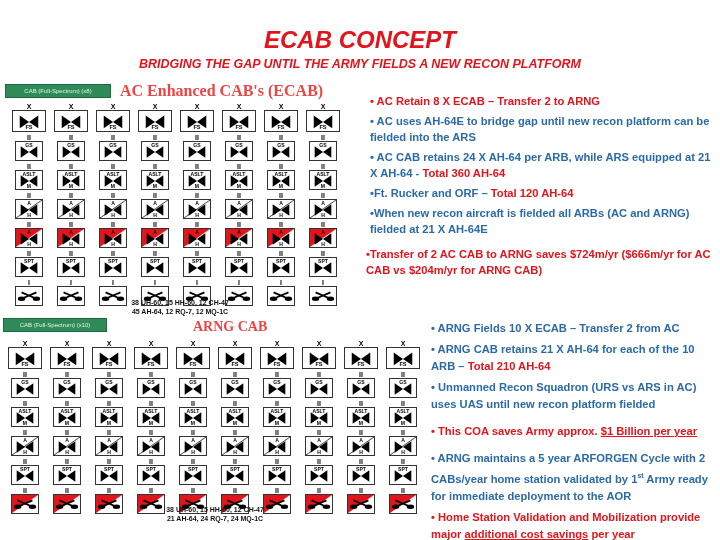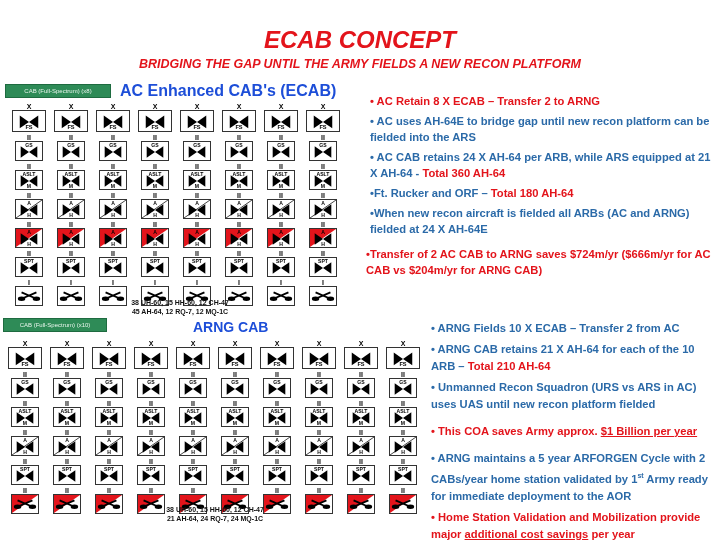--- a/index.html
+++ b/index.html
@@ -1,20 +1,20 @@
 <!DOCTYPE html>
 <html><head>
 <meta charset="utf-8">
 <style>
   html, body { margin:0; padding:0; background:#ffffff; }
   body { width:720px; height:540px; position:relative; overflow:hidden; font-family:"Liberation Sans", sans-serif; }
   .title { position:absolute; left:0; width:720px; top:26px; text-align:center; color:#e3141b; font-style:italic; font-weight:bold; font-size:24px; font-family:"Liberation Sans", sans-serif; }
   .subtitle { position:absolute; left:0; width:720px; top:57px; text-align:center; color:#e3141b; font-style:italic; font-weight:bold; font-size:12.5px; }
   .green-bar { position:absolute; background:#2e8b57; color:#e8f5ec; font-size:6px; text-align:center; line-height:12px; height:12px; border:1px solid #1e6b40; }
-  .section-head { position:absolute; color:#1d4ed8; font-weight:bold; font-family:Liberation Sans, sans-serif; }
+  .section-head { position:absolute; color:#ef4444; font-weight:bold; font-family:Liberation Serif, serif; }
   .grid { position:absolute; display:grid; }
   .cell { display:flex; flex-direction:column; align-items:center; }
   .echelon { font-size:7px; line-height:7px; height:7px; color:#000; font-weight:bold; }
   .sym { position:relative; border:1.5px solid #333; background:#fff; box-sizing:border-box; overflow:hidden; }
   .sym svg { position:absolute; left:0; top:0; width:100%; height:100%; }
   .caption { position:absolute; text-align:center; font-size:7px; font-weight:bold; color:#111; line-height:9px; }
   .bullets { position:absolute; font-size:11.2px; line-height:16px; font-weight:bold; color:#2b6aa8; }
   .bullets p { margin:4px; }
   .red { color:#e3141b; }
   .u { text-decoration:underline; }
@@ -1281,22 +1281,22 @@
   </div>
 <div class="caption" style="left:155px;top:505px;width:120px;">
   <div>38 UH-60, 15 HH-60, 12 CH-47</div>
   <div>21 AH-64, 24 RQ-7, 24 MQ-1C</div>
 </div>
 
 <div class="bullets" style="left:366px;top:89px;width:350px;">
   <p class="red">• AC Retain 8 X ECAB – Transfer 2 to ARNG</p>
   <p>• AC uses AH-64E to bridge gap until new recon platform can be fielded into the ARS</p>
   <p><span>• AC CAB retains 24 X AH-64 per ARB, while ARS equipped at 21 X AH-64  - </span><span class="red">Total 360 AH-64</span></p>
-  <p><span>•Ft. Rucker and ORF – </span><span class="red">Total 180 AH-64</span></p>
-  <p>•When new recon aircraft is fielded all ARBs (AC and ARNG) fielded at 24 X AH-64E</p>
+  <p><span>•Ft. Rucker and ORF – </span><span class="red">Total 120 AH-64</span></p>
+  <p>•When new recon aircraft is fielded all ARBs (AC and ARNG) fielded at 21 X AH-64E</p>
 </div>
 <div class="bullets red" style="left:366px;top:246px;width:345px;">•Transfer of 2 AC CAB to ARNG saves $724m/yr ($666m/yr for AC CAB vs $204m/yr for ARNG CAB)</div>
 
 <div class="bullets" style="left:427px;top:316px;width:292px;line-height:17px;">
   <p>• ARNG Fields 10 X ECAB – Transfer 2 from AC</p>
   <p><span>• ARNG CAB retains 21 X AH-64 for each of the 10 ARB – </span><span class="red">Total 210 AH-64</span></p>
   <p>• Unmanned Recon Squadron (URS vs ARS in AC) uses UAS until new recon platform fielded</p>
   <p class="red" style="margin-top:10px;"><span>• This COA saves Army approx. </span><span class="u">$1 Billion per year</span></p>
   <p style="margin-top:10px;"><span>• ARNG maintains a 5 year ARFORGEN Cycle with 2 CABs/year home station validated by 1</span><sup>st</sup><span> Army ready for immediate deployment to the AOR</span></p>
   <p class="red"><span>• Home Station Validation and Mobilization provide major </span><span class="u">additional cost savings</span><span> per year</span></p>

